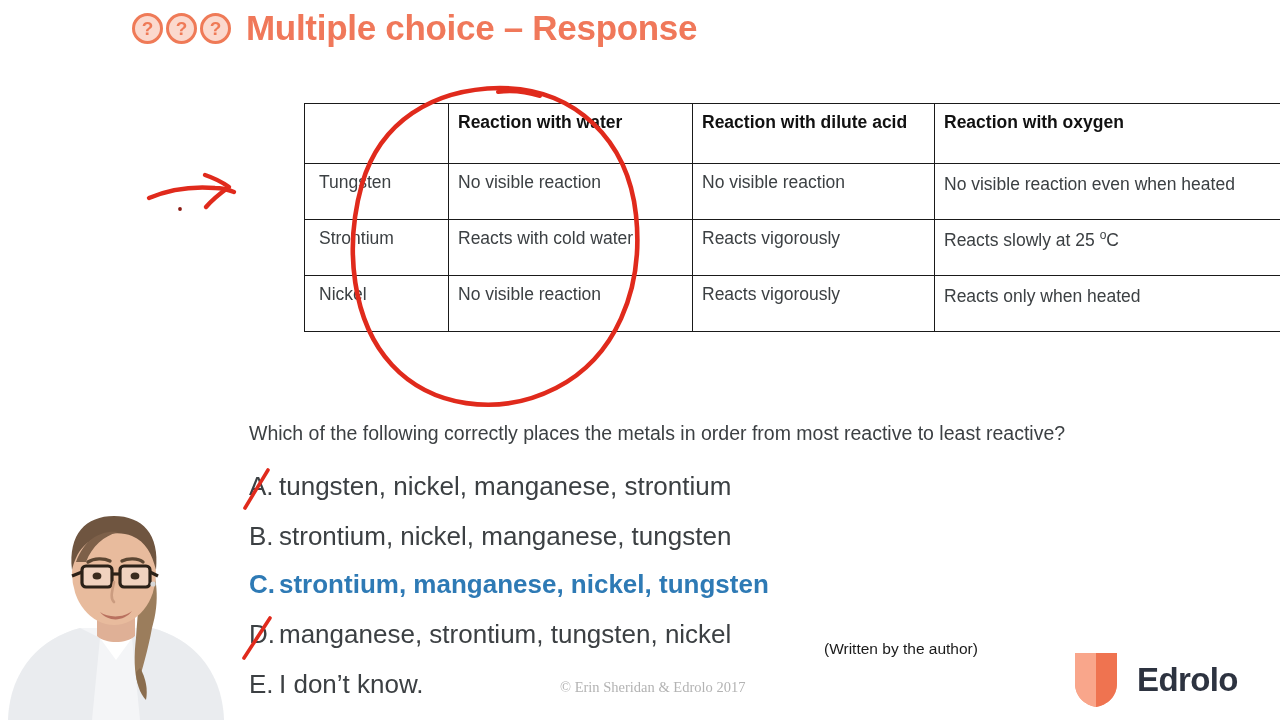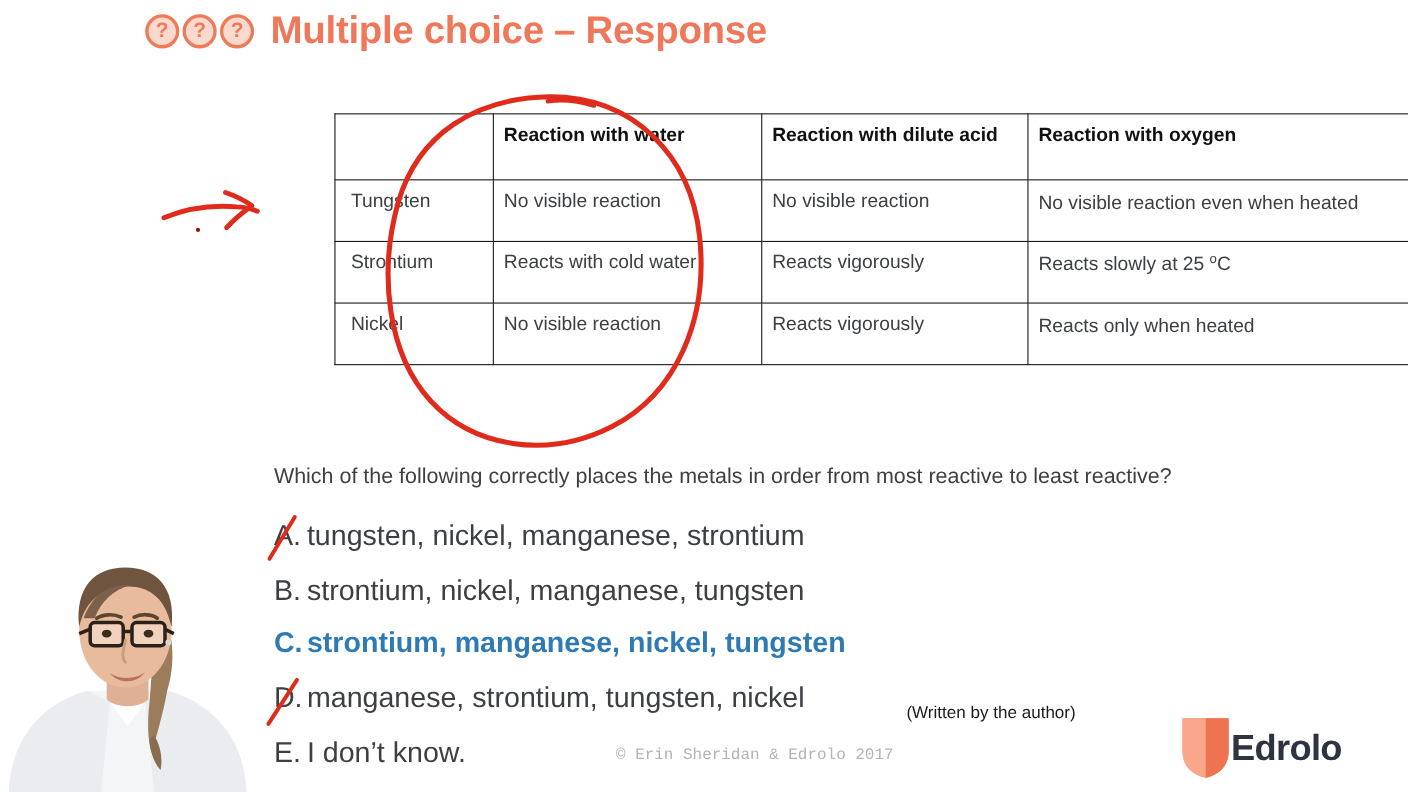--- a/index.html
+++ b/index.html
@@ -130,40 +130,40 @@
   #opt-d { top: 619px; }
   #opt-e { top: 669px; }
 
   
   .copyright {
     position: absolute;
     left: 560px;
     top: 679px;
     font-size: 14.5px;
     color: #b3b3b3;
-    font-family: Liberation Mono, monospace;
+    font-family: Liberation Serif, serif;
   }
   .written-by {
     position: absolute;
     left: 824px;
     top: 640px;
     font-size: 15.5px;
     font-weight: normal;
     color: #1a1a1a;
     font-family: "Liberation Sans", sans-serif;
   }
 
   
   .logo {
     position: absolute;
     left: 1073px;
     top: 651px;
     display: flex;
     align-items: center;
-    gap: 0;
+    gap: 18px;
   }
   .logo-text {
     font-size: 33px;
     font-weight: bold;
     color: #2d3340;
     letter-spacing: -0.6px;
     font-family: "Liberation Sans", sans-serif;
   }
 
   

